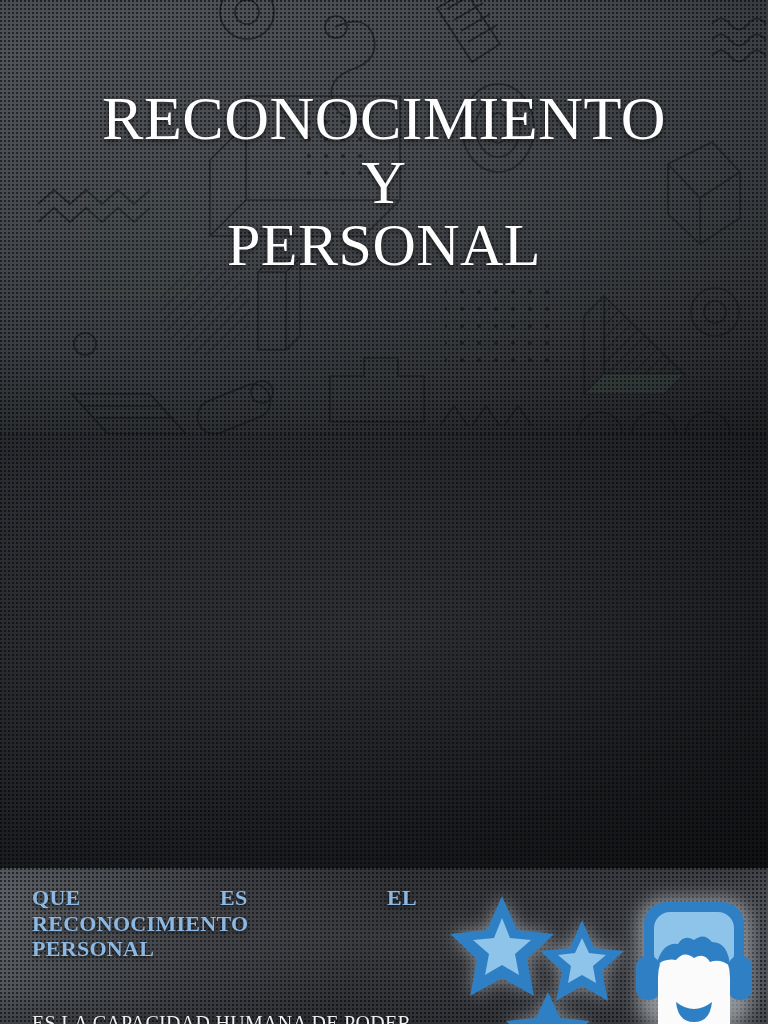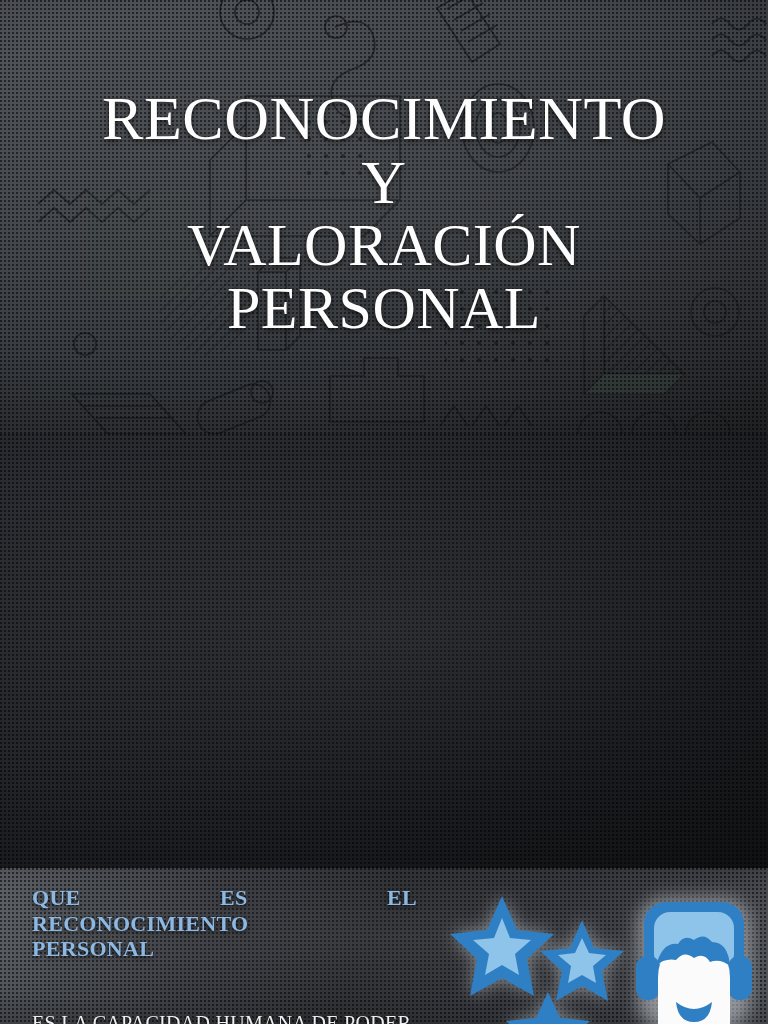--- a/index.html
+++ b/index.html
@@ -168,21 +168,20 @@
         <path d="M300 258 L300 336 L286 350"></path>
       </g>
     </svg>
 
     <div class="mesh"></div>
     <div class="vig"></div>
 
     <h1 class="title">
       <div>RECONOCIMIENTO</div>
       <div>Y</div>
-      <div class="l2">VALORACIÓN</div>
       <div class="l2">PERSONAL</div>
     </h1>
   </section>
 
   <section class="slide" id="slide2">
     <div class="mesh"></div>
     <div class="vig"></div>
 
     <div class="credits">
 

